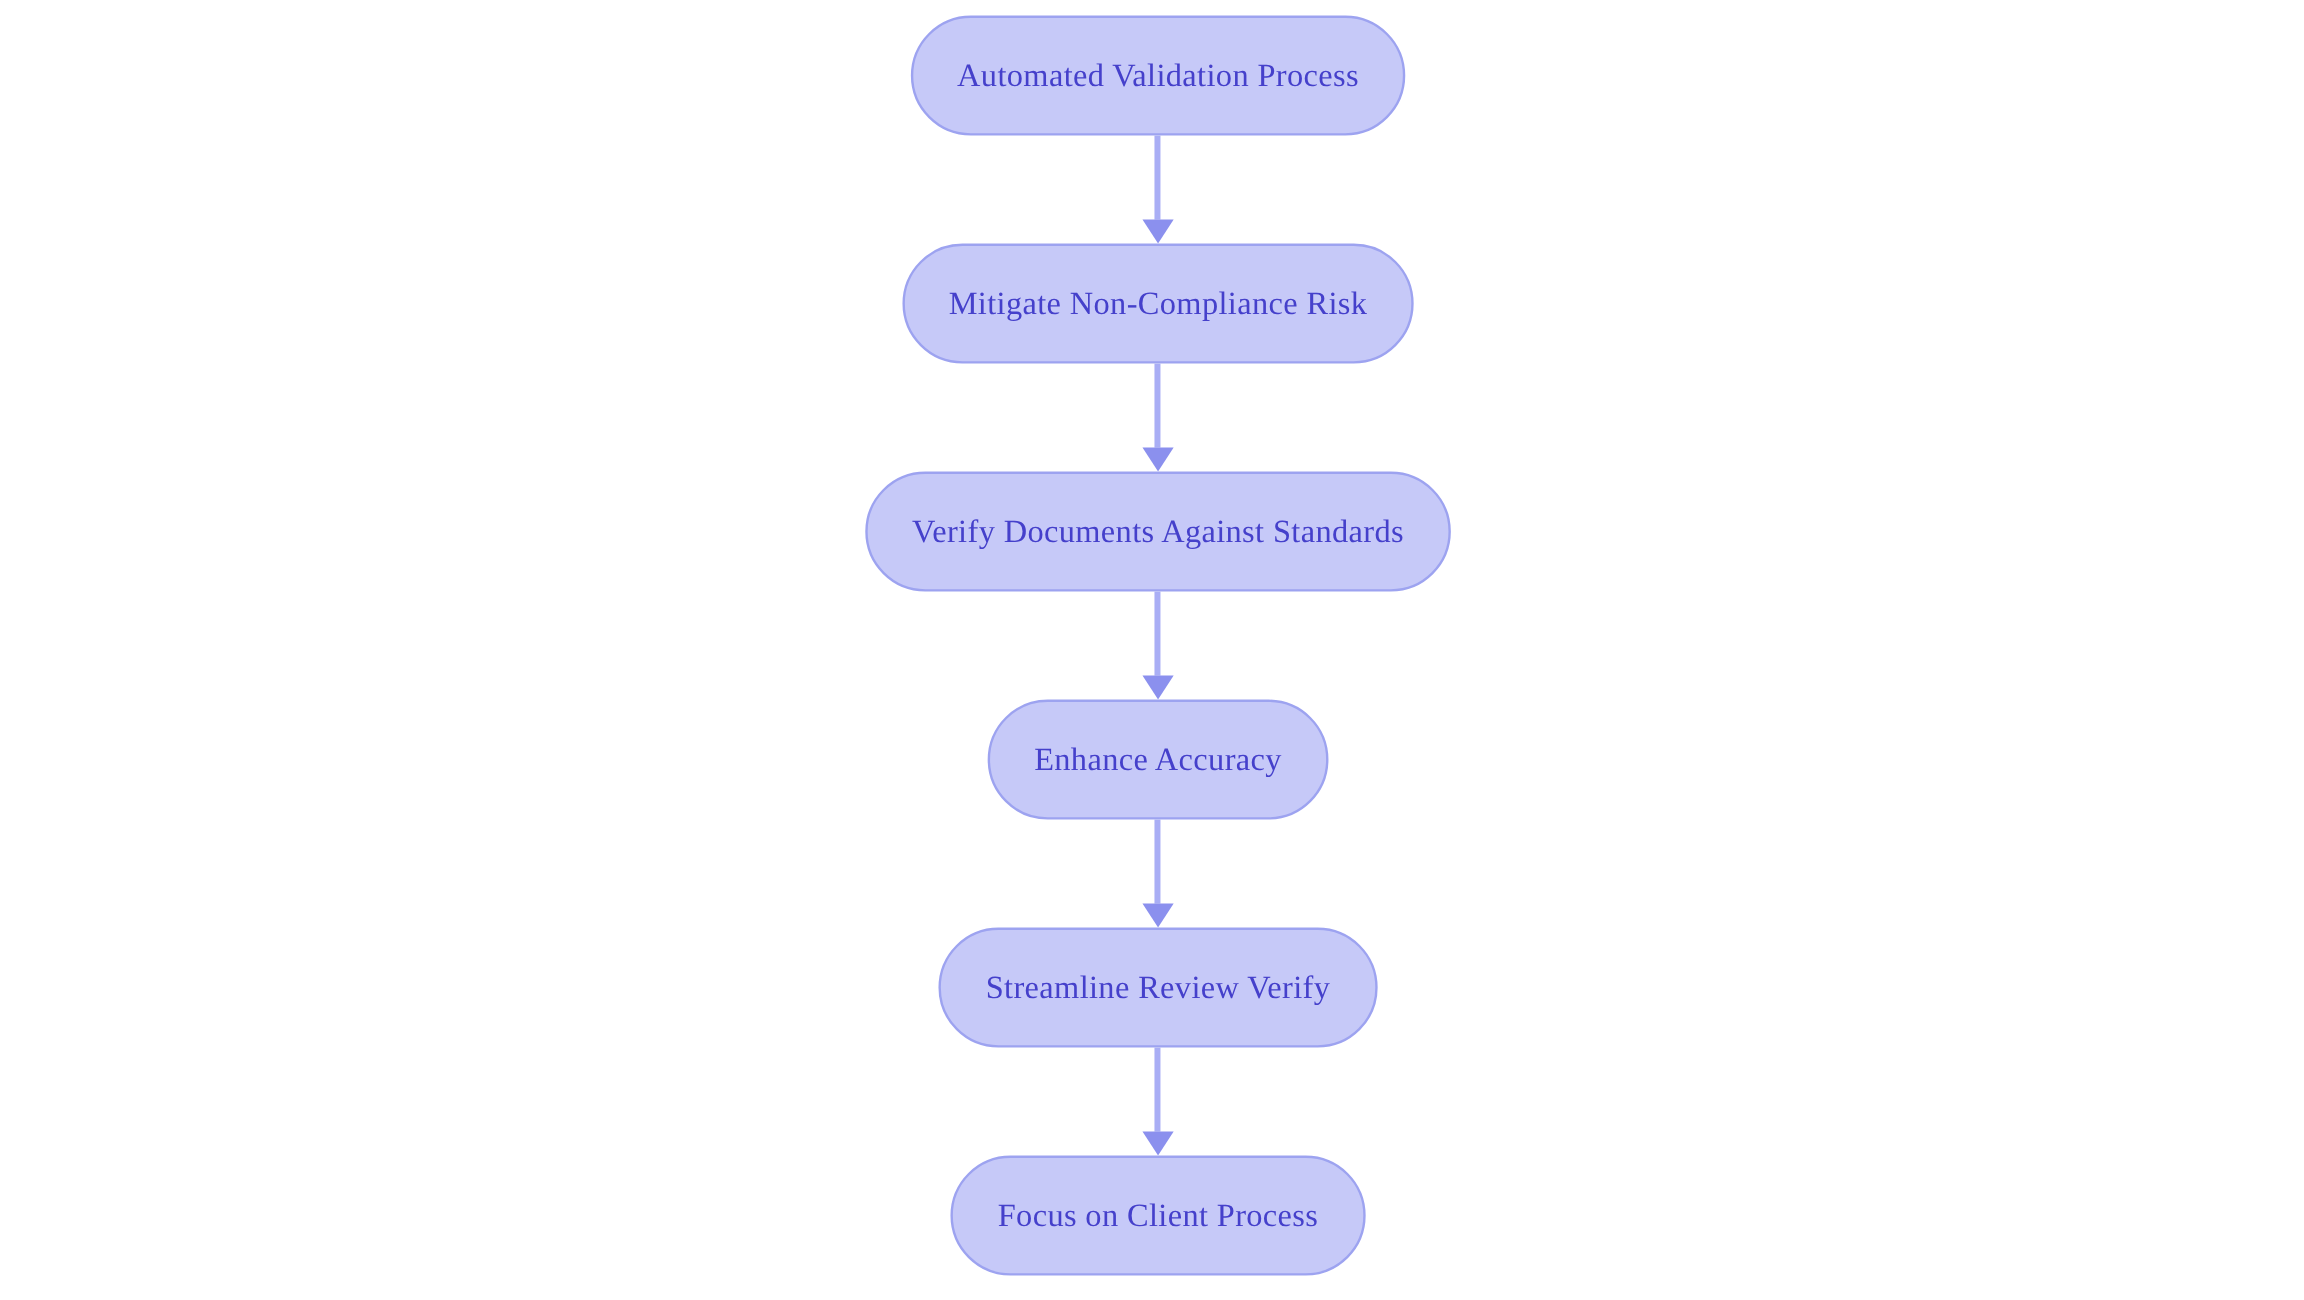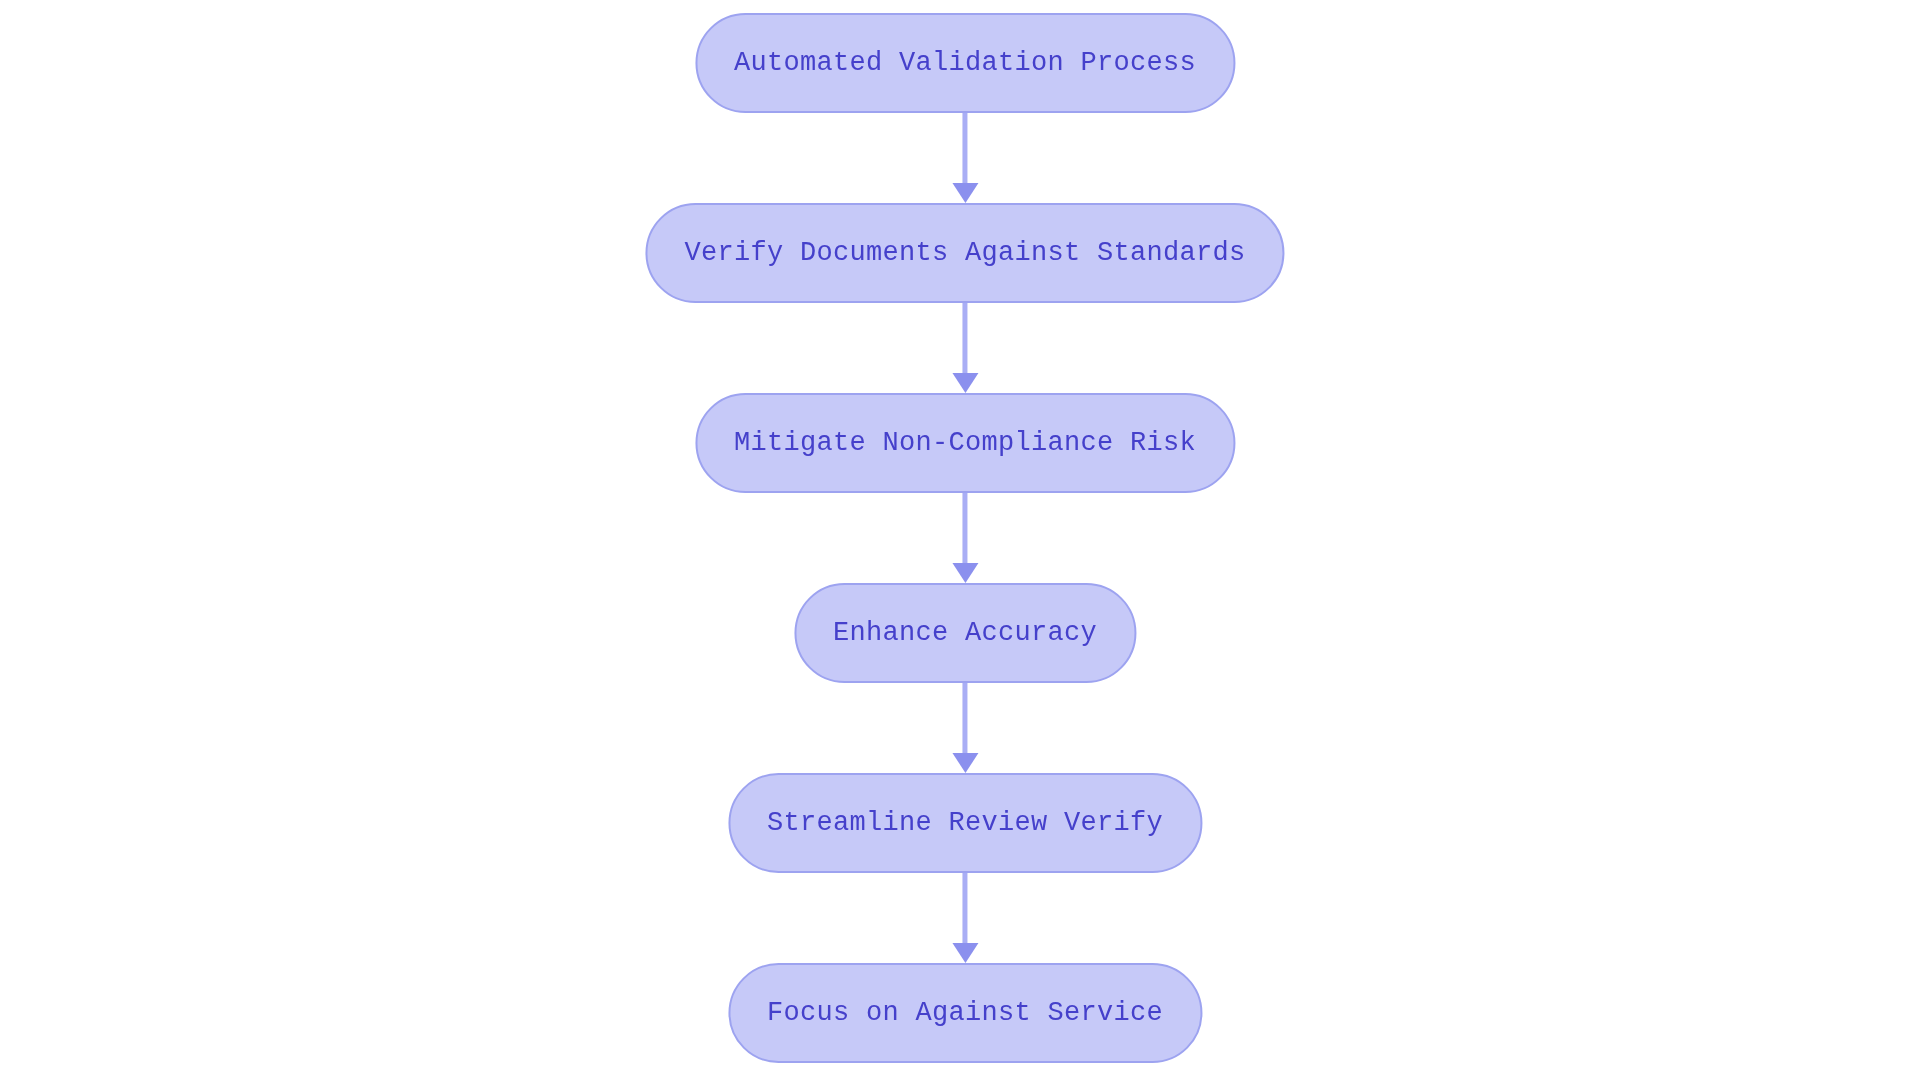--- a/index.html
+++ b/index.html
@@ -6,21 +6,21 @@
     margin: 0;
     padding: 0;
     background: #ffffff;
   }
   .canvas {
     position: relative;
     width: 1920px;
     height: 1083px;
     background: var(--canvas-bg, #ffffff);
     overflow: hidden;
-    font-family: Liberation Mono, monospace;
+    font-family: Liberation Serif, serif;
   }
   .flow {
     position: absolute;
     top: 13px;
     left: 50%;
     transform: translateX(calc(-50% + 5px));
     display: flex;
     flex-direction: column;
     align-items: center;
   }
@@ -77,31 +77,31 @@
       <span class="node-label">Automated Validation Process</span>
     </div>
     <div class="connector">
       <div class="line"></div>
       <div class="head"></div>
     </div>
   </div>
 
   <div class="flow-step">
     <div class="node">
-      <span class="node-label">Verify Documents Against Standards</span>
+      <span class="node-label">Mitigate Non-Compliance Risk</span>
     </div>
     <div class="connector">
       <div class="line"></div>
       <div class="head"></div>
     </div>
   </div>
 
   <div class="flow-step">
     <div class="node">
-      <span class="node-label">Mitigate Non-Compliance Risk</span>
+      <span class="node-label">Verify Documents Against Standards</span>
     </div>
     <div class="connector">
       <div class="line"></div>
       <div class="head"></div>
     </div>
   </div>
 
   <div class="flow-step">
     <div class="node">
       <span class="node-label">Enhance Accuracy</span>
@@ -117,18 +117,18 @@
       <span class="node-label">Streamline Review Verify</span>
     </div>
     <div class="connector">
       <div class="line"></div>
       <div class="head"></div>
     </div>
   </div>
 
   <div class="flow-step">
     <div class="node">
-      <span class="node-label">Focus on Against Service</span>
+      <span class="node-label">Focus on Client Process</span>
     </div>
 
   </div>
 </div>
 </div>
 
 </body></html>

